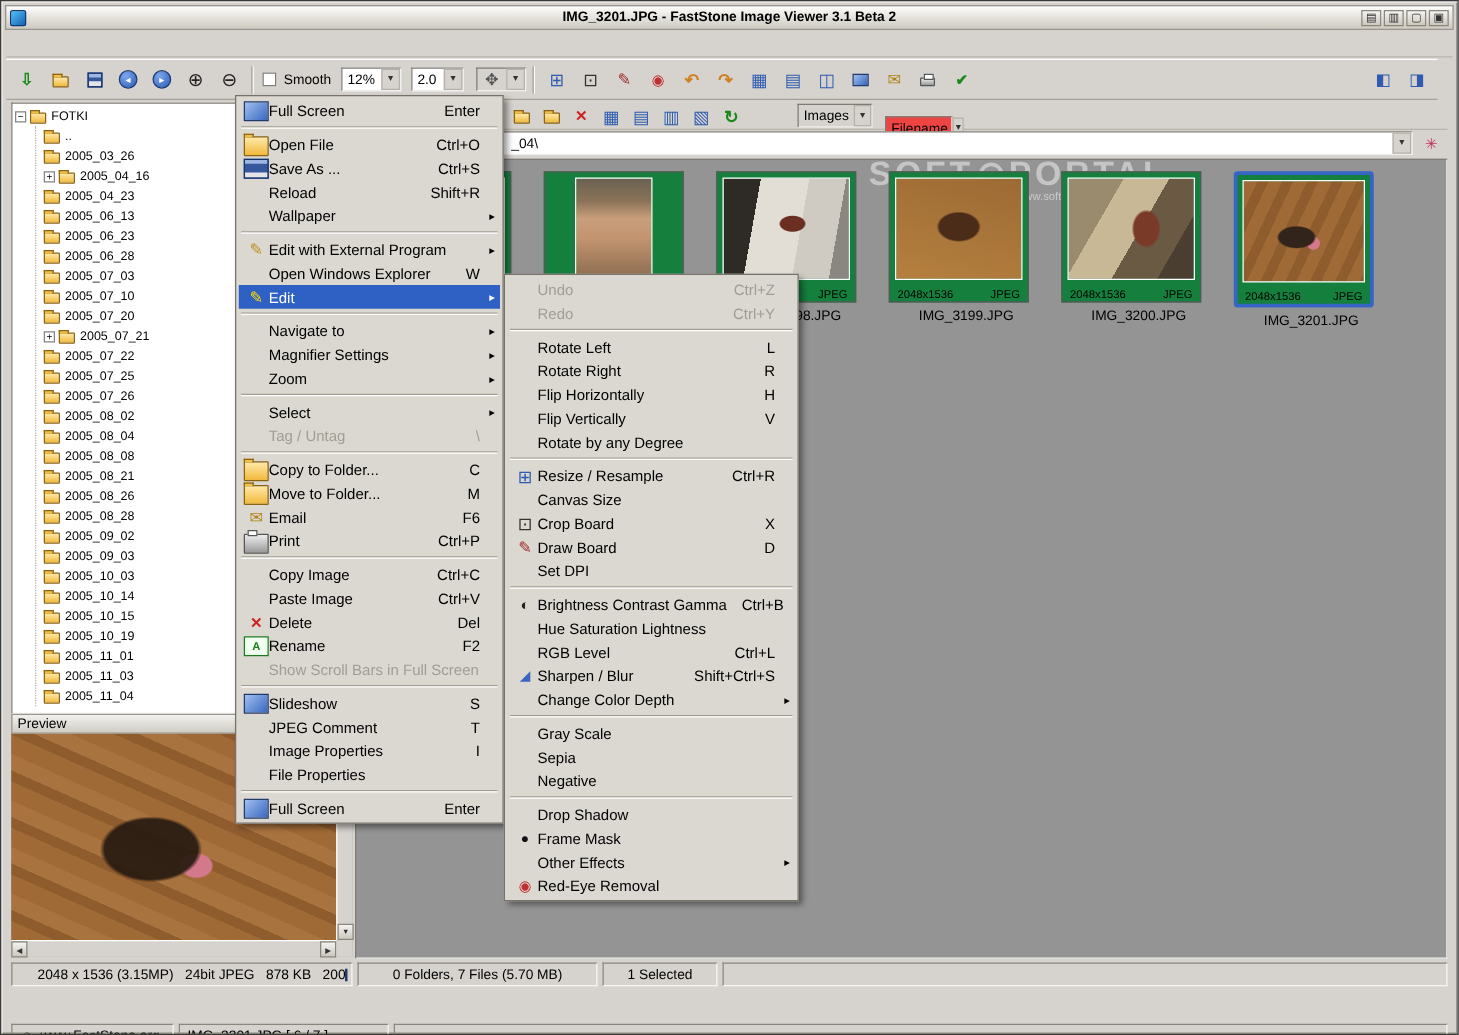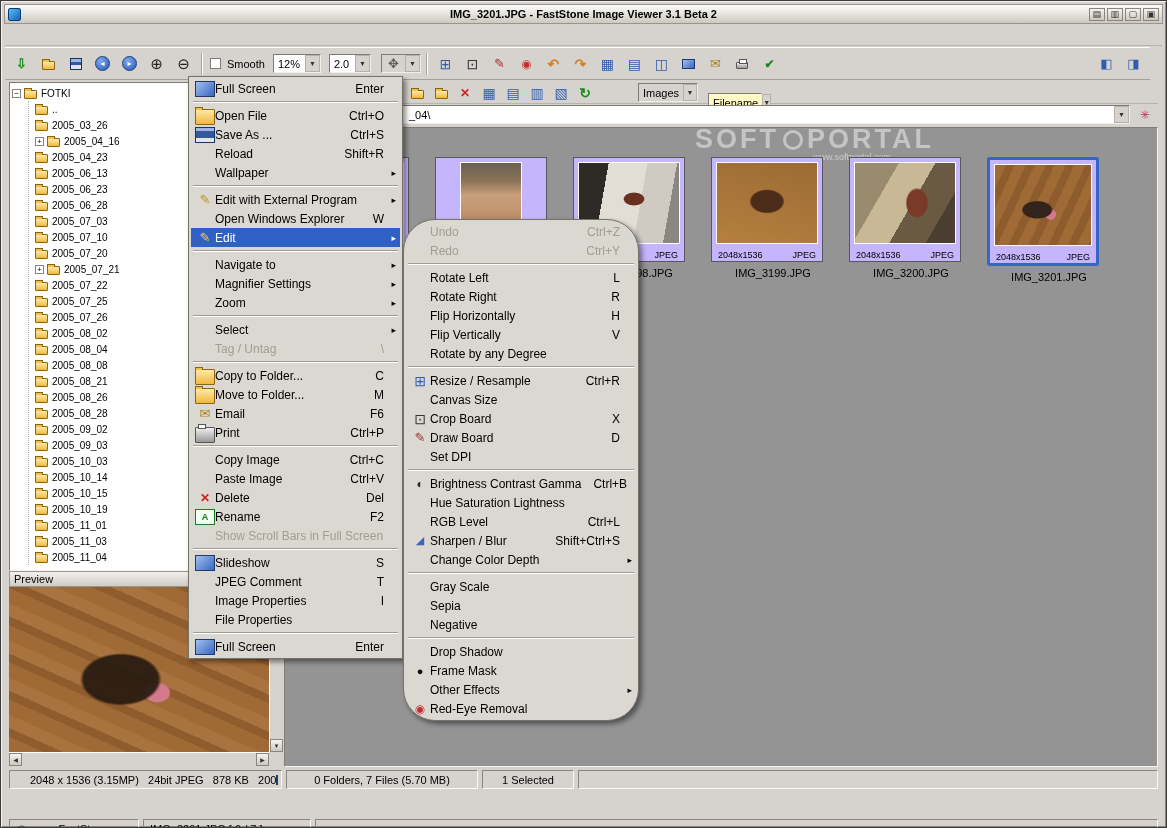--- a/index.html
+++ b/index.html
@@ -105,21 +105,21 @@
   .browser-bar{position:absolute;left:283px;top:81px;right:8px;height:22px;display:flex;align-items:center;gap:2px;
     border-bottom:1px solid #b8b4ab;padding:0 2px;}
   .bbtn{width:22px;height:20px;background:transparent;border:1px solid transparent;display:flex;align-items:center;justify-content:center;padding:0;}
   .address-row{position:absolute;left:283px;top:102px;right:8px;height:23px;display:flex;align-items:center;gap:4px;padding:0 2px;}
   .address-combo{flex:1;height:19px;}
   .address-combo .cb-text{padding-left:122px;}
   .thumbs-area{position:absolute;left:283px;top:126px;right:8px;bottom:60px;background:#949494;
     border:1px solid;border-color:#7f7c76 #f4f3f0 #f4f3f0 #7f7c76;overflow:hidden;}
   .cells{position:absolute;left:12px;top:9px;display:flex;gap:14px;z-index:2;}
   .cell-wrap{width:124px;}
-  .cell{width:112px;border:1px solid #585858;background:#c4b5fd;margin-top:20px;}
+  .cell{width:112px;border:1px solid #585858;background:#15803d;}
   .cell-wrap.selected .cell{border:3px solid #3566c6;border-radius:3px;}
   .thumb-img{height:82px;margin:4px;border:1px solid #fff;background:#8a8a8a;}
   .cell-wrap.portrait .thumb-img{width:62px;margin:4px auto;}
   .thumb-cap{height:13px;display:flex;justify-content:space-between;padding:0 6px;font-size:9px;align-items:center;}
   .thumb-name{margin-top:5px;text-align:center;font-size:11px;height:13px;}
   .ph-p1{background:linear-gradient(160deg,#3a3028 0 20%,#8a5c30 20% 60%,#a06c38 60%);}
   .ph-p2{background:linear-gradient(#6a6152 0%,#8a7257 22%,#c99f7c 40%,#c2946f 60%,#8a6b4e 100%);}
   .ph-p3{background:radial-gradient(ellipse 16px 10px at 55% 45%, #6b2f22 0 60%, transparent 68%),
     linear-gradient(100deg,#2e2a26 0 26%,#e2ded6 26% 60%,#cfcbc3 60% 86%,#8a8680 86%);}
   .ph-p4{background:radial-gradient(ellipse 26px 18px at 50% 48%, #4a2c18 0 60%, transparent 68%),
@@ -129,21 +129,21 @@
   .ph-p6{background:radial-gradient(ellipse 24px 14px at 44% 56%, #32241a 0 58%, transparent 66%),
     radial-gradient(circle 7px at 58% 62%, #d4798c 0 70%, transparent 78%),
     repeating-linear-gradient(115deg,#a06a36 0 10px,#8f5c2e 10px 18px);}
   .watermark{position:absolute;left:410px;top:-4px;z-index:1;display:flex;align-items:center;
     color:rgba(245,245,245,.5);font-size:27px;font-weight:bold;letter-spacing:3px;}
   .wm-dot{width:20px;height:20px;border:3px solid rgba(245,245,245,.5);border-radius:50%;margin:0 4px;}
   .wm-url{position:absolute;left:118px;top:28px;font-size:9px;font-weight:normal;letter-spacing:0;color:rgba(245,245,245,.55);}
   
   .menu{position:absolute;background:#dbd8d1;border:1px solid #76726a;box-shadow:3px 3px 5px rgba(0,0,0,.45);padding:2px;z-index:40;}
   #ctx-menu{left:187px;top:75px;width:215px;}
-  #edit-submenu{left:402px;top:218px;width:236px;z-index:41;border-radius:32px;}
+  #edit-submenu{left:402px;top:218px;width:236px;z-index:41;}
   .mi{display:flex;align-items:center;height:19px;padding:0 4px;font-size:12px;white-space:nowrap;}
   .mi-icon{width:20px;min-width:20px;height:16px;display:flex;align-items:center;justify-content:center;}
   .mi-label{padding-right:12px;}
   .mi-short{margin-left:auto;padding-right:3px;}
   .mi-arrow{width:9px;font-size:9px;visibility:hidden;text-align:right;}
   .mi.has-arrow .mi-arrow{visibility:visible;}
   .mi.t-sep{height:2px;min-height:2px;border-top:1px solid #a19d94;border-bottom:1px solid #fff;margin:3px 2px;padding:0;}
   .mi.s-disabled,.mi.s-disabled .mi-short{color:#a19d94;}
   .mi.s-highlighted{background:#2f61c4;color:#fff;}
   .mi.s-highlighted .mi-short{color:#fff;}
@@ -485,21 +485,21 @@
           <span class="js-icon ic-pairs"></span>
         </button>
         <button class="bbtn">
           <span class="js-icon ic-refresh"></span>
         </button>
       </span>
     <span class="combo" style="width:60px;margin-left:40px;background:#d6d3ce;">
       <span class="cb-text">Images</span>
       <button class="cb-btn">▼</button>
     </span>
-    <span class="combo" style="width:54px;margin-left:8px;background:#fef9c3;margin-top:20px;">
+    <span class="combo" style="width:54px;margin-left:8px;background:#ef4444;margin-top:20px;">
       <span class="cb-text">Filename</span>
       <button class="cb-btn">▼</button>
     </span>
   </div>
 
   <div class="address-row">
     <span class="combo address-combo">
       <span class="cb-text">_04\</span>
       <button class="cb-btn">▼</button>
     </span>

